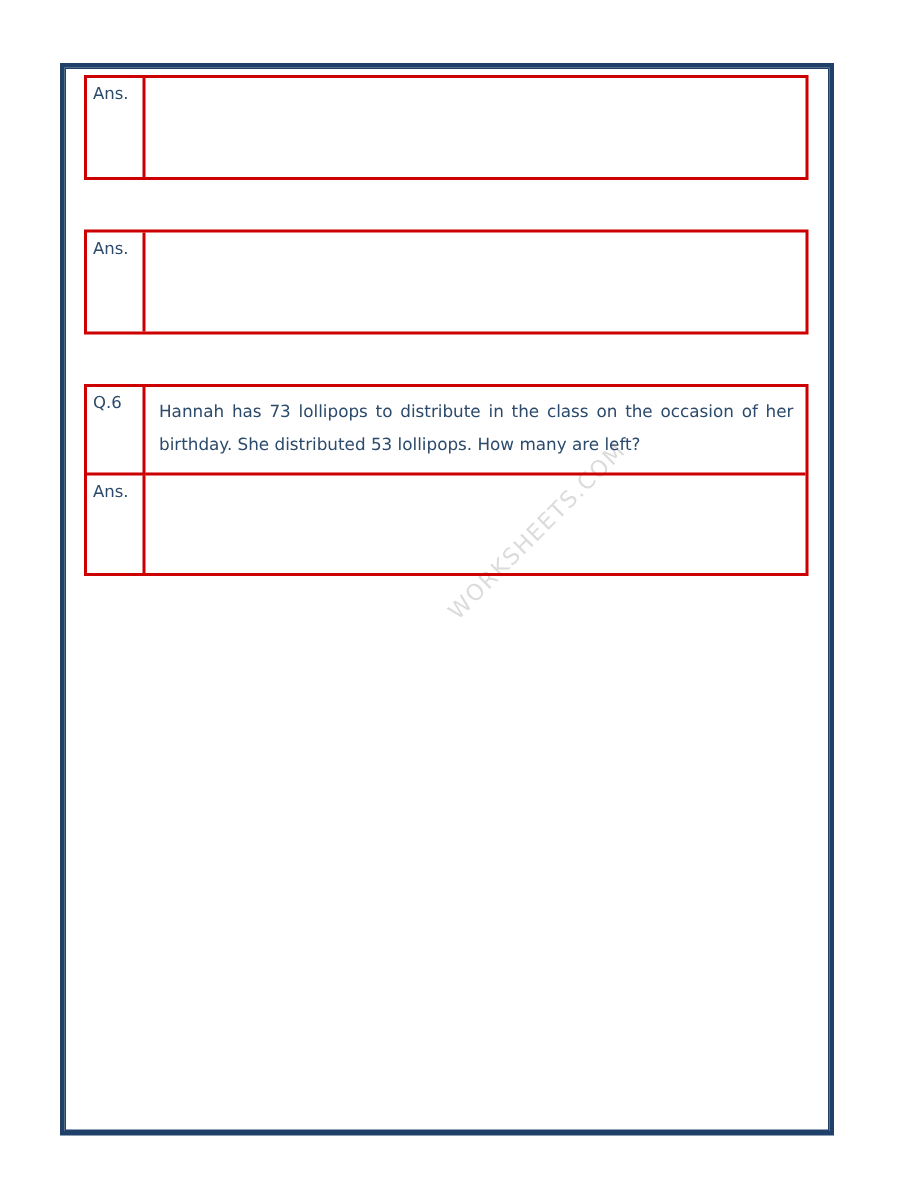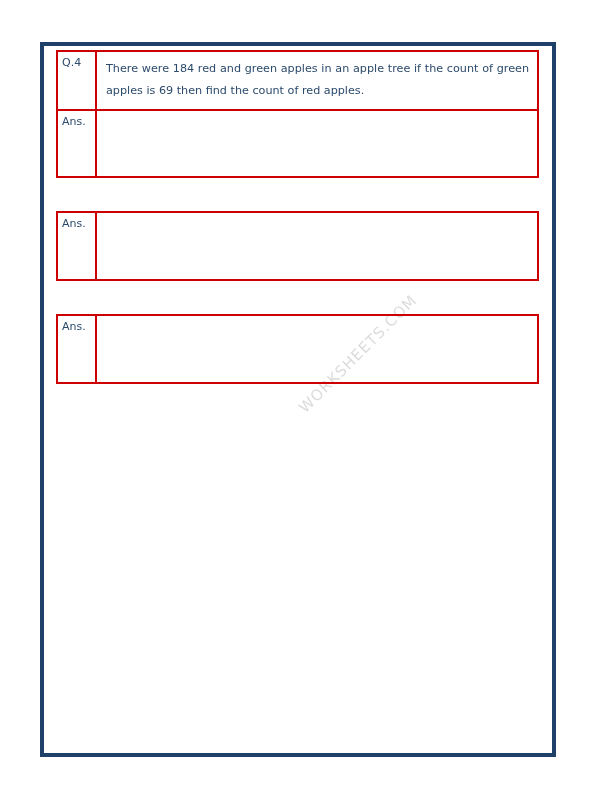--- a/index.html
+++ b/index.html
@@ -115,24 +115,20 @@
   <div id="page-frame">
     <div id="page-frame-inner"></div>
 
     <div id="watermark">WORKSHEETS.COM</div>
 
     <div id="content">
 
       <div class="qblock">
         <table>
           <tbody>
-              <tr>
-            <td class="label-cell">Q.4</td>
-            <td class="body-cell">There were 184 red and green apples in an apple tree if the count of green apples is 69 then find the count of red apples.</td>
-          </tr>
           <tr class="ans-row">
             <td class="label-cell">Ans.</td>
             <td class="body-cell ans-body"></td>
           </tr>
         </tbody>
           </table>
       </div>
 
       <div class="qblock">
         <table>
@@ -141,20 +137,24 @@
             <td class="label-cell">Ans.</td>
             <td class="body-cell ans-body"></td>
           </tr>
         </tbody>
           </table>
       </div>
 
       <div class="qblock">
         <table>
           <tbody>
+              <tr>
+            <td class="label-cell">Q.6</td>
+            <td class="body-cell">Hannah has 73 lollipops to distribute in the class on the occasion of her birthday. She distributed 53 lollipops. How many are left?</td>
+          </tr>
           <tr class="ans-row">
             <td class="label-cell">Ans.</td>
             <td class="body-cell ans-body-tall"></td>
           </tr>
         </tbody>
           </table>
       </div>
 
     </div>
   </div>

